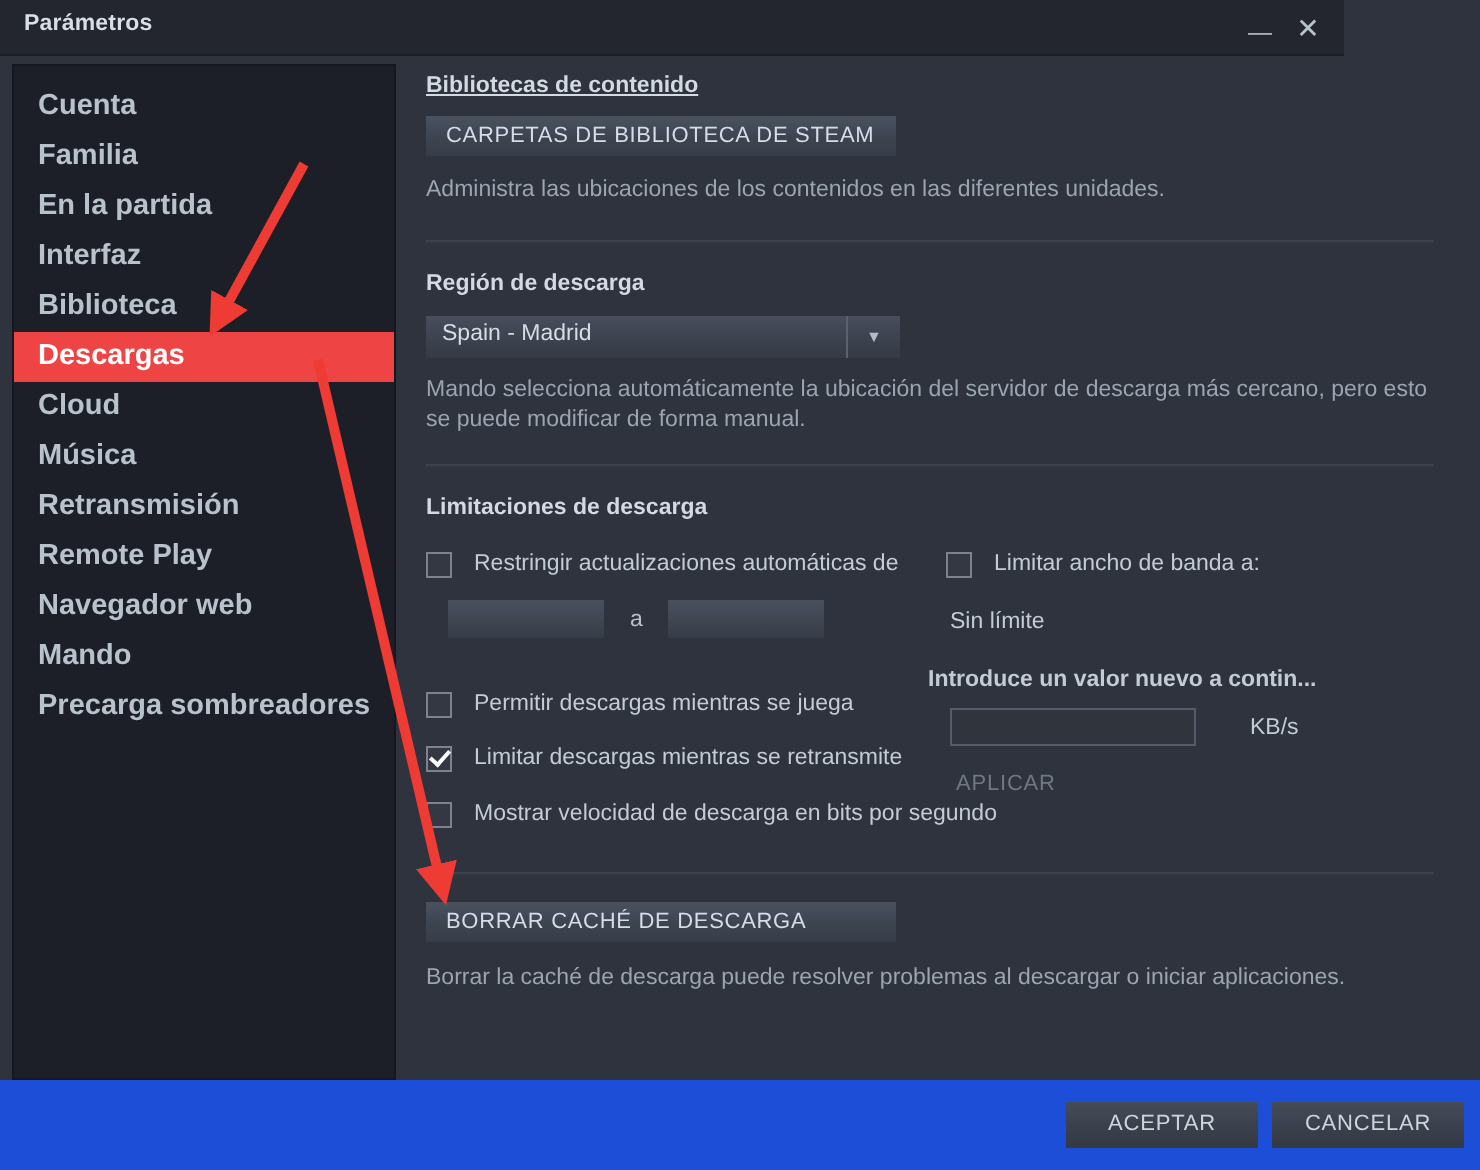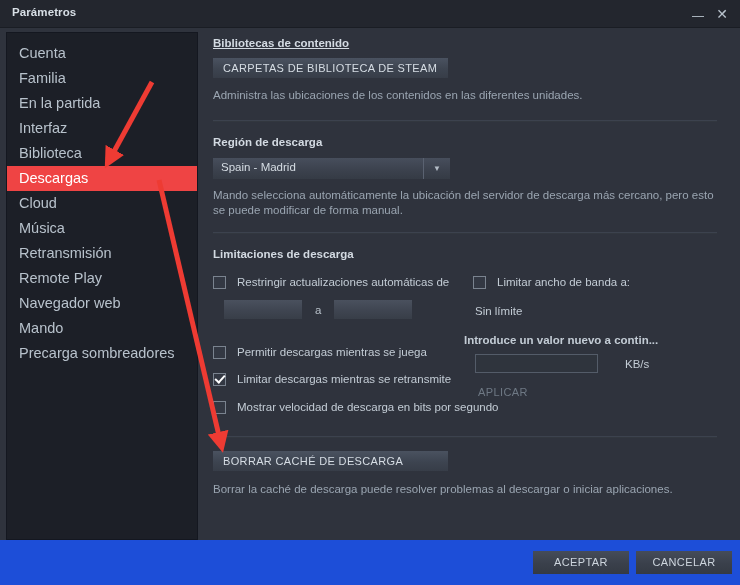--- a/index.html
+++ b/index.html
@@ -21,21 +21,21 @@
     width: 740px;
     height: 585px;
     background: #2f333d;
     box-sizing: border-box;
   }
 
   
   #titlebar {
     position: absolute;
     left: 0; top: 0;
-    width: 740px;
+    width: 672px;
     height: 27px;
     background: #23262e;
     border-bottom: 1px solid #1a1d24;
   }
   #title-text {
     position: absolute;
     left: 12px; top: 6px;
     font-size: 11.5px;
     font-weight: bold;
     color: #d8dfe6;
@@ -59,20 +59,21 @@
   #sidebar {
     position: absolute;
     left: 6px;
     top: 32px;
     width: 192px;
     height: 508px;
     background: #1c1f27;
     border: 1px solid #141720;
     box-sizing: border-box;
     overflow: hidden;
+    font-weight: bold;
   }
   .nav-item {
     height: 25px;
     line-height: 25px;
     padding-left: 12px;
     font-size: 14.5px;
     color: #b8c2cc;
     white-space: nowrap;
     cursor: default;
   }

